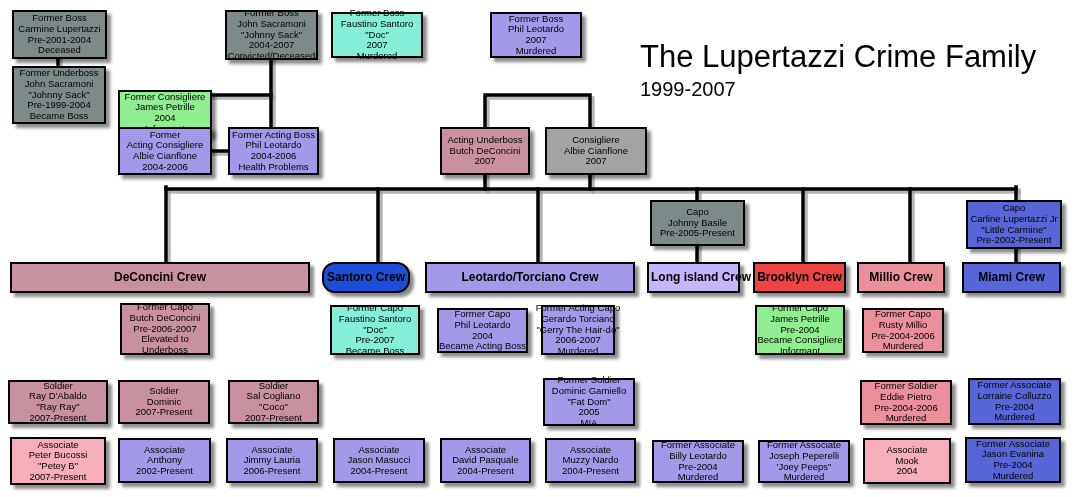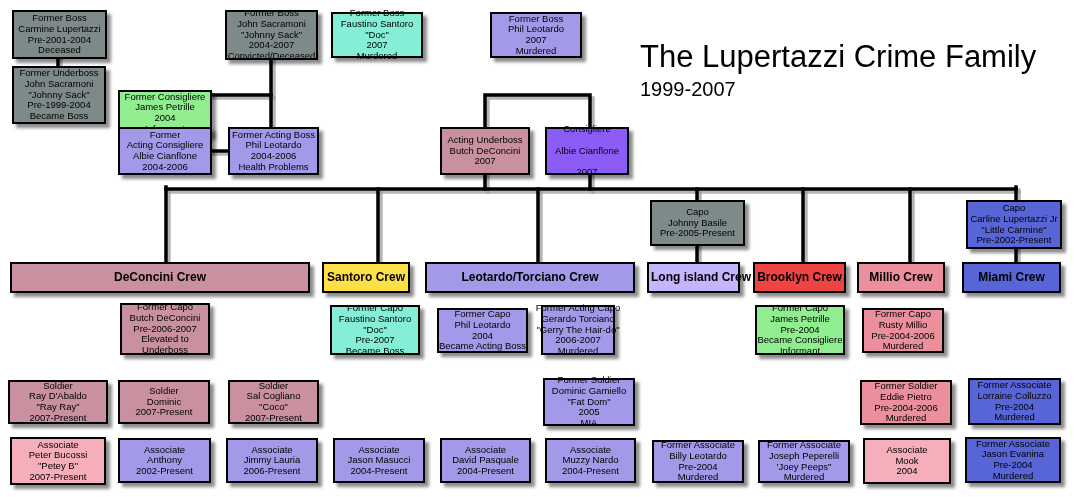--- a/index.html
+++ b/index.html
@@ -126,40 +126,40 @@
         <div class="line">Former Acting Boss</div>
         <div class="line">Phil Leotardo</div>
         <div class="line">2004-2006</div>
         <div class="line">Health Problems</div>
       </div>
       <div class="box" style="left: 440px; top: 127px; width: 90px; height: 48px; background: rgb(201, 145, 159);">
         <div class="line">Acting Underboss</div>
         <div class="line">Butch DeConcini</div>
         <div class="line">2007</div>
       </div>
-      <div class="box" style="left: 545px; top: 127px; width: 84px; height: 48px; background: #8b5cf6; gap: 11px;">
+      <div class="box" style="left: 545px; top: 127px; width: 102px; height: 48px; background: #a3a3a3;">
         <div class="line">Consigliere</div>
         <div class="line">Albie Cianflone</div>
         <div class="line">2007</div>
       </div>
       <div class="box" style="left: 650px; top: 200px; width: 95px; height: 46px; background: rgb(126, 138, 138);">
         <div class="line">Capo</div>
         <div class="line">Johnny Basile</div>
         <div class="line">Pre-2005-Present</div>
       </div>
       <div class="box" style="left: 966px; top: 200px; width: 96px; height: 49px; background: rgb(88, 101, 214);">
         <div class="line">Capo</div>
         <div class="line">Carline Lupertazzi Jr</div>
         <div class="line">"Little Carmine"</div>
         <div class="line">Pre-2002-Present</div>
       </div>
       <div class="box crew" style="left: 10px; top: 262px; width: 300px; height: 31px; background: rgb(201, 145, 159);">
         <div class="line">DeConcini Crew</div>
       </div>
-      <div class="box crew" style="left: 322px; top: 262px; width: 88px; height: 31px; background: #fde047;">
+      <div class="box crew" style="left: 322px; top: 262px; width: 88px; height: 31px; background: #1d4ed8; border-radius: 13px;">
         <div class="line">Santoro Crew</div>
       </div>
       <div class="box crew" style="left: 425px; top: 262px; width: 210px; height: 31px; background: rgb(162, 154, 232);">
         <div class="line">Leotardo/Torciano Crew</div>
       </div>
       <div class="box crew" style="left: 647px; top: 262px; width: 93px; height: 31px; background: #c4b5fd; padding-left: 16px;">
         <div class="line">Long island Crew</div>
       </div>
       <div class="box crew" style="left: 753px; top: 262px; width: 93px; height: 31px; background: #ef4444;">
         <div class="line">Brooklyn Crew</div>

